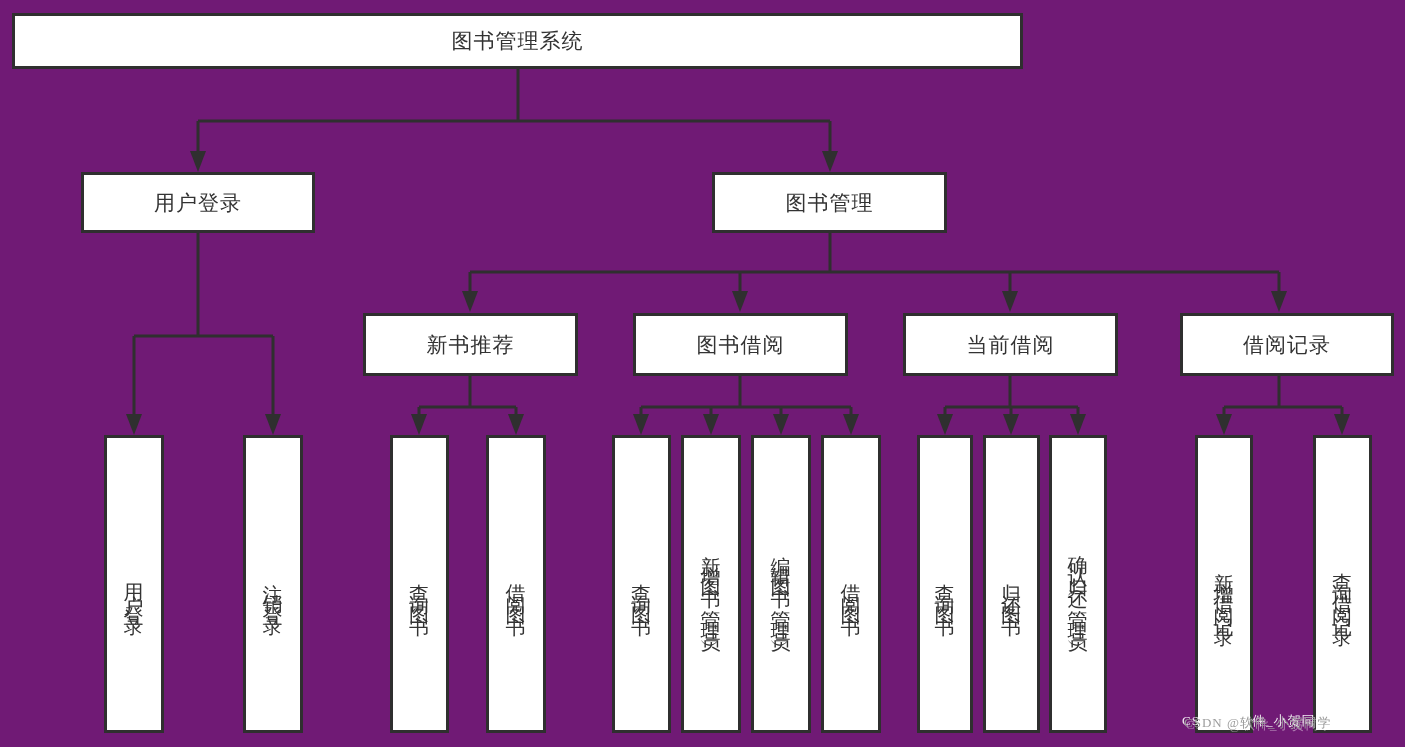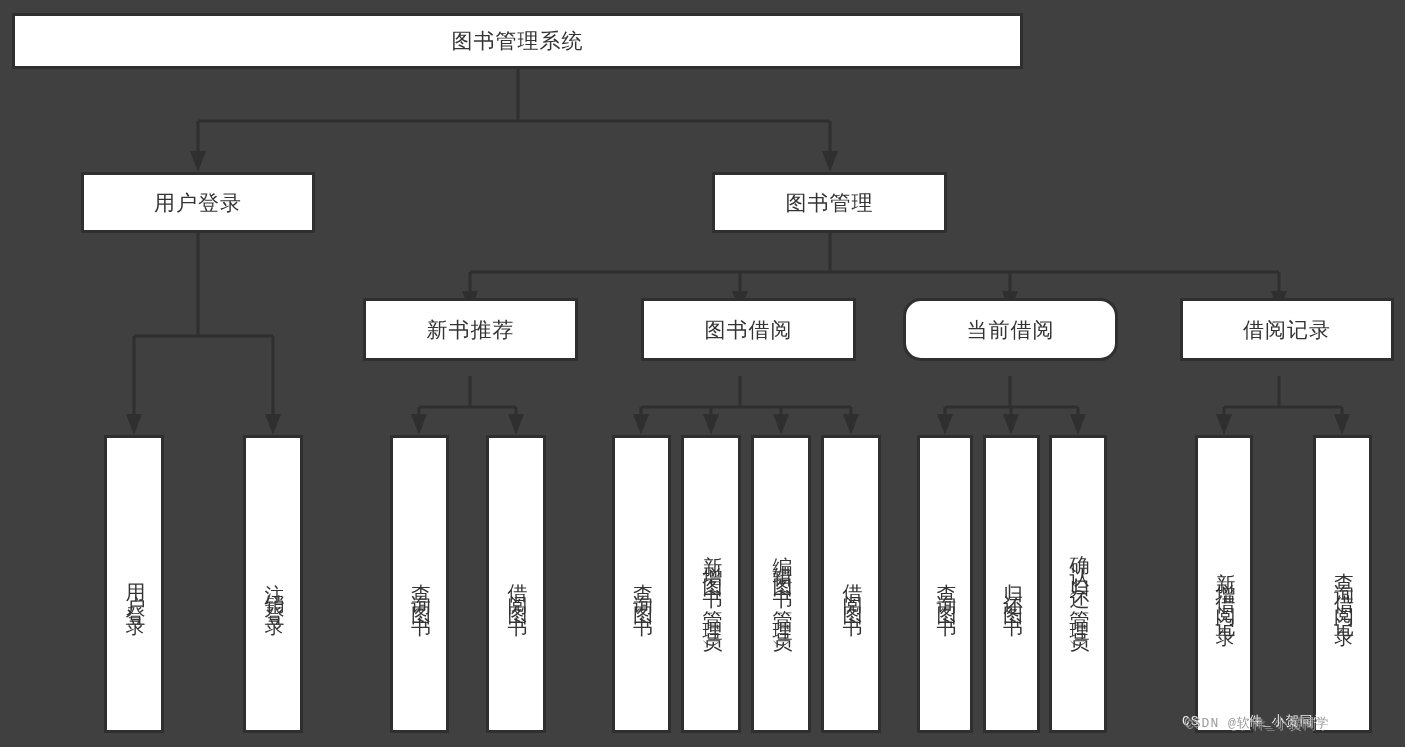--- a/index.html
+++ b/index.html
@@ -1,33 +1,33 @@
 <!DOCTYPE html>
 <html><head>
 <meta charset="utf-8">
 <style>
   html,body{margin:0;padding:0;background:#fff;}
   .canvas{
-    position:relative;width:1405px;height:747px;background:#404040;overflow:hidden;
-    font-family:Liberation Mono, monospace;color:#333;
+    position:relative;width:1405px;height:747px;background:#701a75;overflow:hidden;
+    font-family:Liberation Serif, serif;color:#333;
   }
   .wires{position:absolute;left:0;top:0;pointer-events:none;}
   .node{
     position:absolute;box-sizing:border-box;background:#fff;
     border:3px solid #2f2f2f;display:flex;align-items:center;justify-content:center;
     color:#333;
   }
   .h-node{font-size:21px;letter-spacing:1px;white-space:nowrap;}
   .root{left:12px;top:13px;width:1011px;height:56px;}
   .l2a{left:81px;top:172px;width:234px;height:61px;}
   .l2b{left:712px;top:172px;width:235px;height:61px;justify-content:center;}
-  .l3{top:298px;height:63px;}
+  .l3{top:313px;height:63px;}
   .l3a{left:363px;width:215px;}
-  .l3b{left:633px;width:215px;margin-left:8px;}
-  .l3c{left:903px;width:215px;border-radius:18px;}
+  .l3b{left:633px;width:215px;}
+  .l3c{left:903px;width:215px;}
   .l3d{left:1172px;width:214px;margin-left:8px;}
   .leaf{top:435px;height:298px;}
   .leaf span{
     writing-mode:vertical-rl;text-orientation:mixed;
     font-size:20px;letter-spacing:11px;line-height:1.1;margin-top:11px;white-space:nowrap;
   }
   .lfA{left:104px;width:60px;} .lfB{left:243px;width:60px;}
   .lfC{left:390px;width:59px;} .lfD{left:486px;width:60px;}
   .lfE{left:612px;width:59px;} .lfF{left:681px;width:60px;}
   .lfG{left:751px;width:60px;} .lfH{left:821px;width:60px;}

